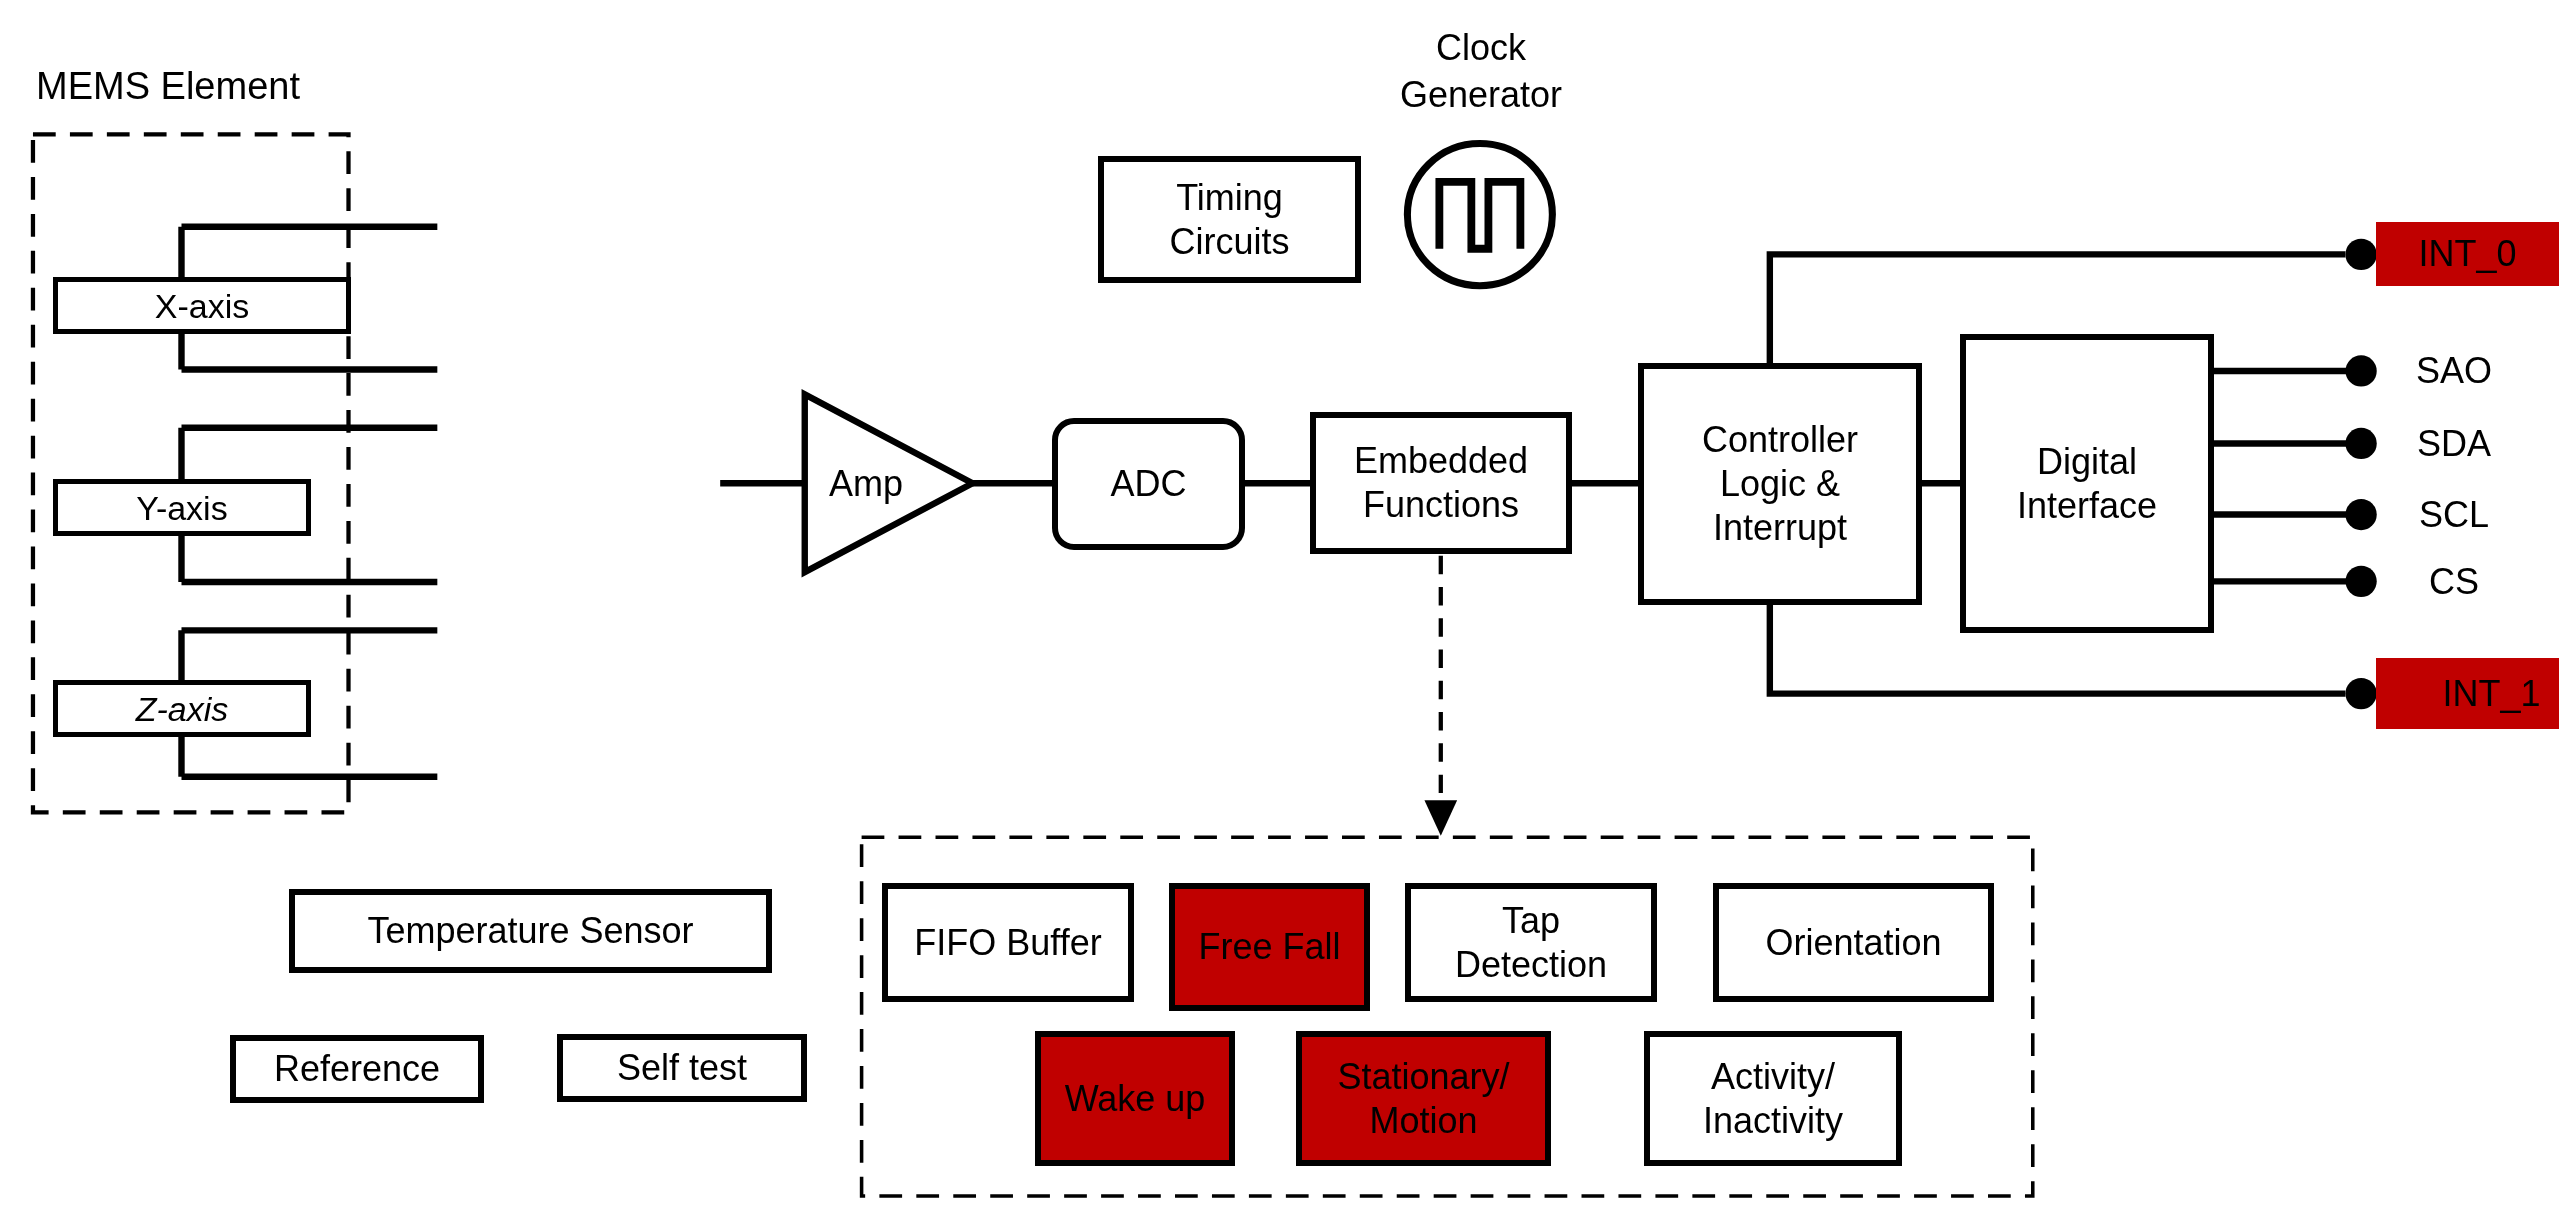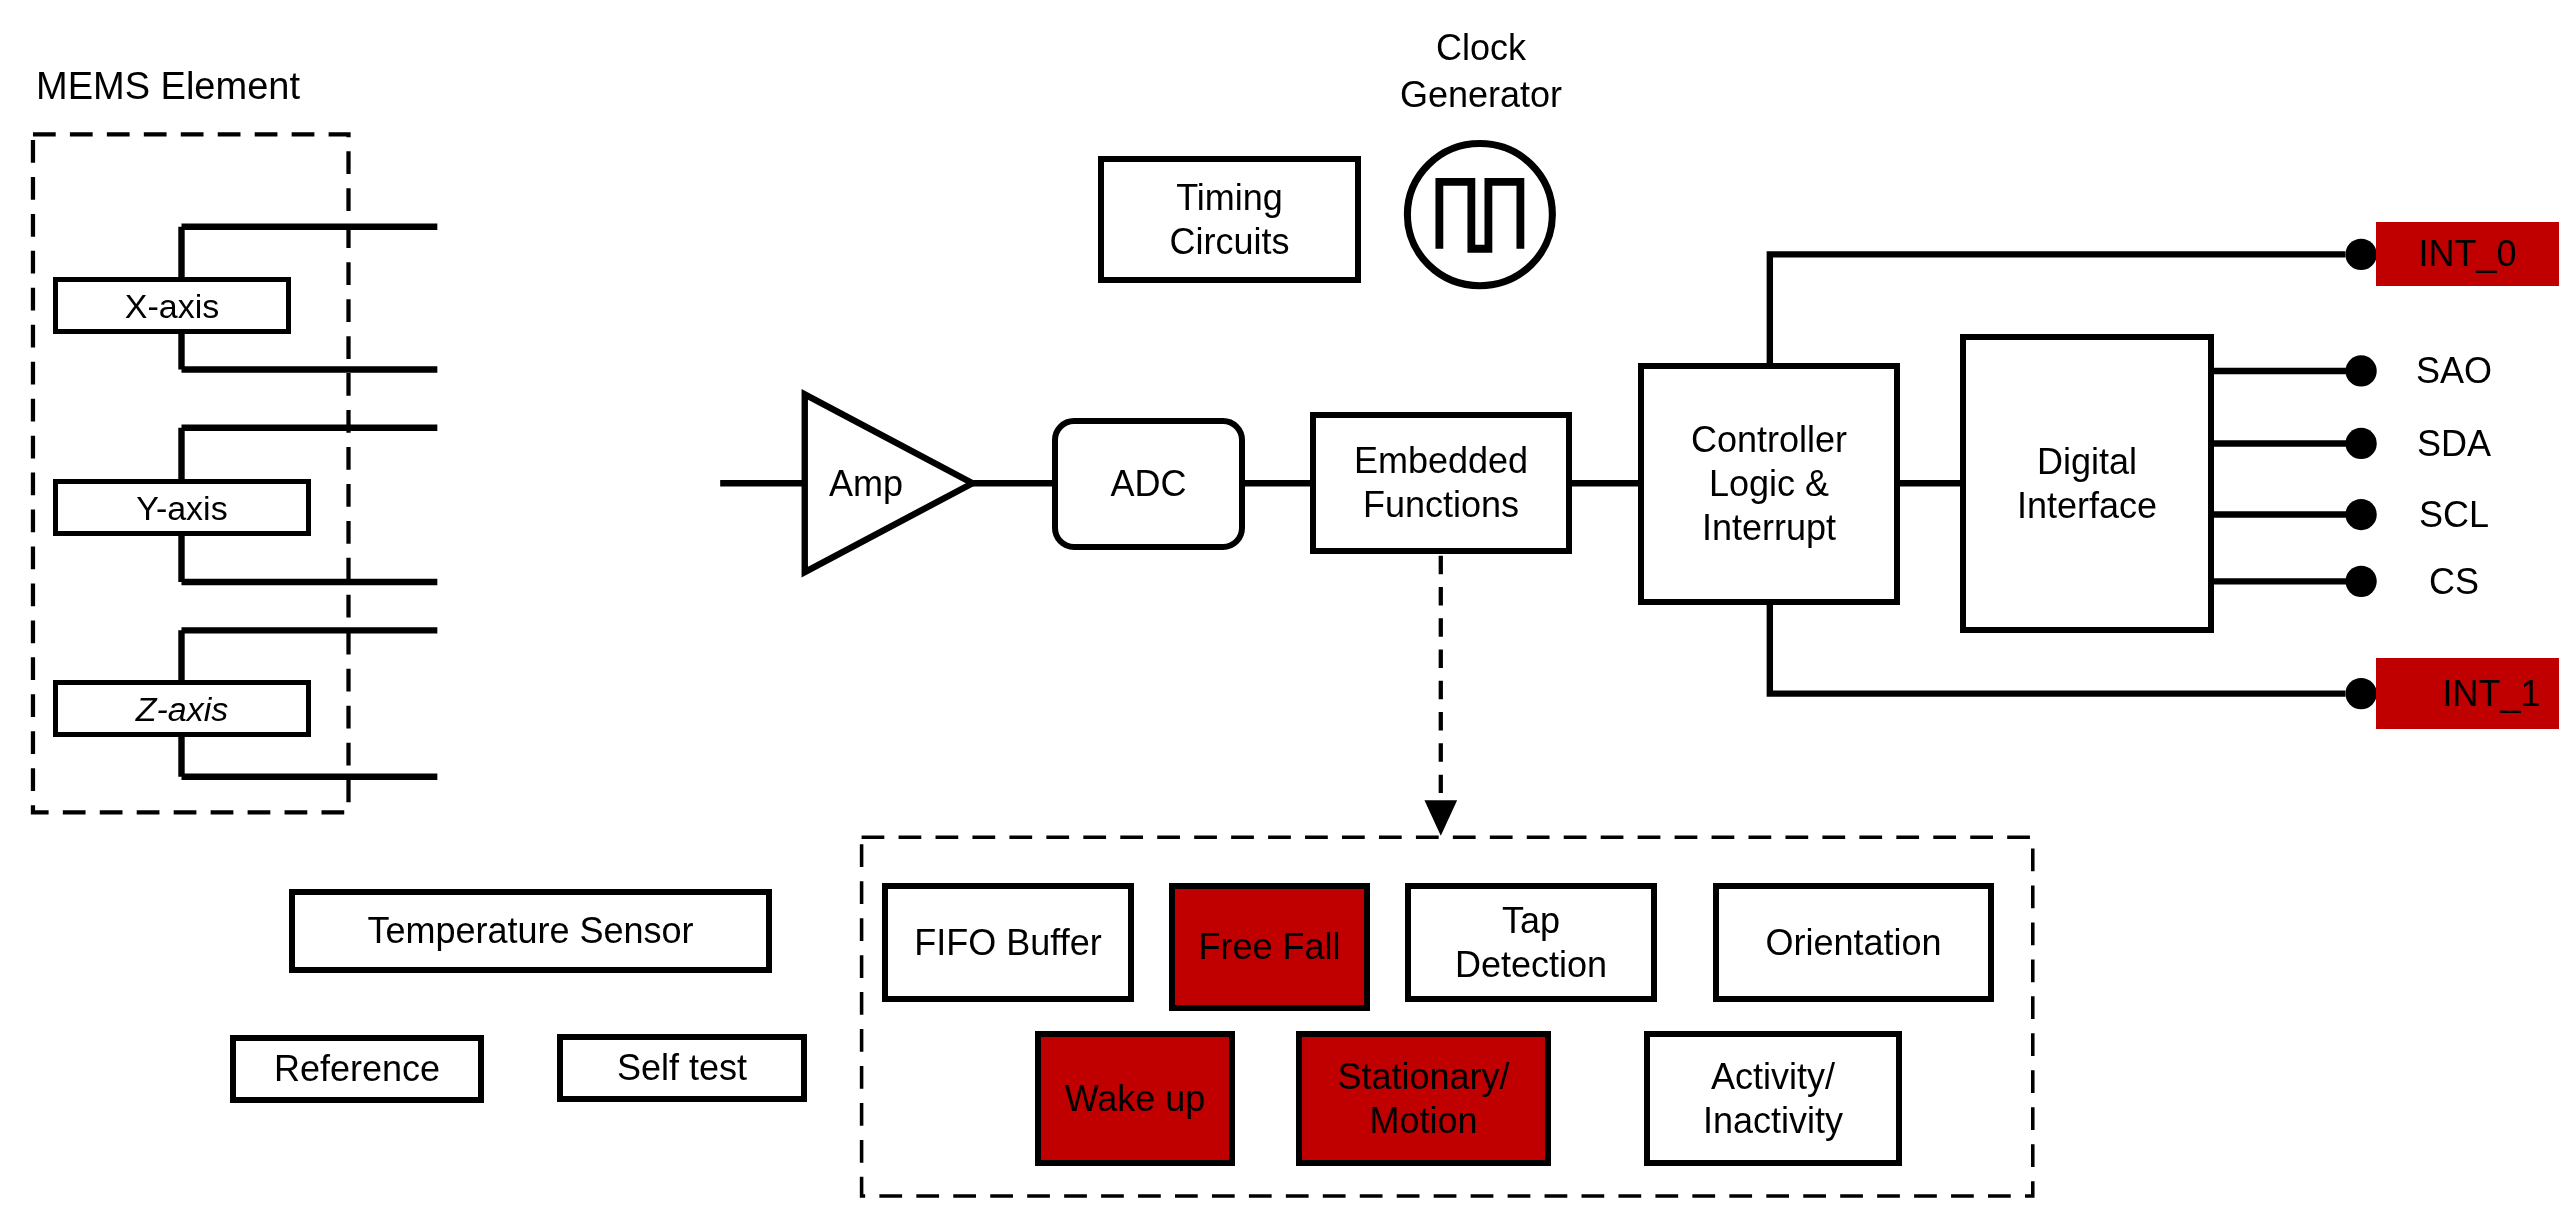--- a/index.html
+++ b/index.html
@@ -56,29 +56,29 @@
     <path d="M2027,782 V1126" fill="none" stroke="#000" stroke-width="6" stroke-dasharray="26 18"></path>
     <polygon points="2027,1176 2004,1126 2050,1126" fill="#000"></polygon>
 
     <rect x="1212" y="1178" width="1648" height="505" fill="none" stroke="#000" stroke-width="5" stroke-dasharray="32 20"></rect>
   </svg>
 
   <div class="label title" style="left:36px;top:50px;width:355px;height:57px;margin-top:8px;">MEMS Element</div>
   <div class="label" style="left:1351px;top:10px;width:260px;height:121px;">Clock
 Generator</div>
 
-  <div class="box axis" style="left:53px;top:277px;width:238px;height:57px;">X-axis</div>
+  <div class="box axis" style="left:53px;top:277px;width:298px;height:57px;">X-axis</div>
   <div class="box axis" style="left:53px;top:479px;width:258px;height:57px;">Y-axis</div>
   <div class="box axis" style="left:53px;top:680px;width:258px;height:57px;font-style:italic;">Z-axis</div>
 
   <div class="label" style="left:809px;top:458px;width:114px;height:51px;">Amp</div>
   <div class="box" style="left:1052px;top:418px;width:193px;height:132px;border-radius:22px;">ADC</div>
   <div class="box" style="left:1310px;top:412px;width:262px;height:142px;">Embedded
 Functions</div>
-  <div class="box" style="left:1638px;top:363px;width:262px;height:242px;">Controller
+  <div class="box" style="left:1638px;top:363px;width:284px;height:242px;">Controller
 Logic &amp;
 Interrupt</div>
   <div class="box" style="left:1960px;top:334px;width:254px;height:299px;">Digital
 Interface</div>
 
   <div class="box" style="left:1098px;top:156px;width:263px;height:127px;">Timing
 Circuits</div>
 
   <div class="box red" style="left:2376px;top:222px;width:183px;height:64px;border:none;">INT_0</div>
   <div class="label" style="left:2383px;top:345px;width:142px;height:51px;">SAO</div>

